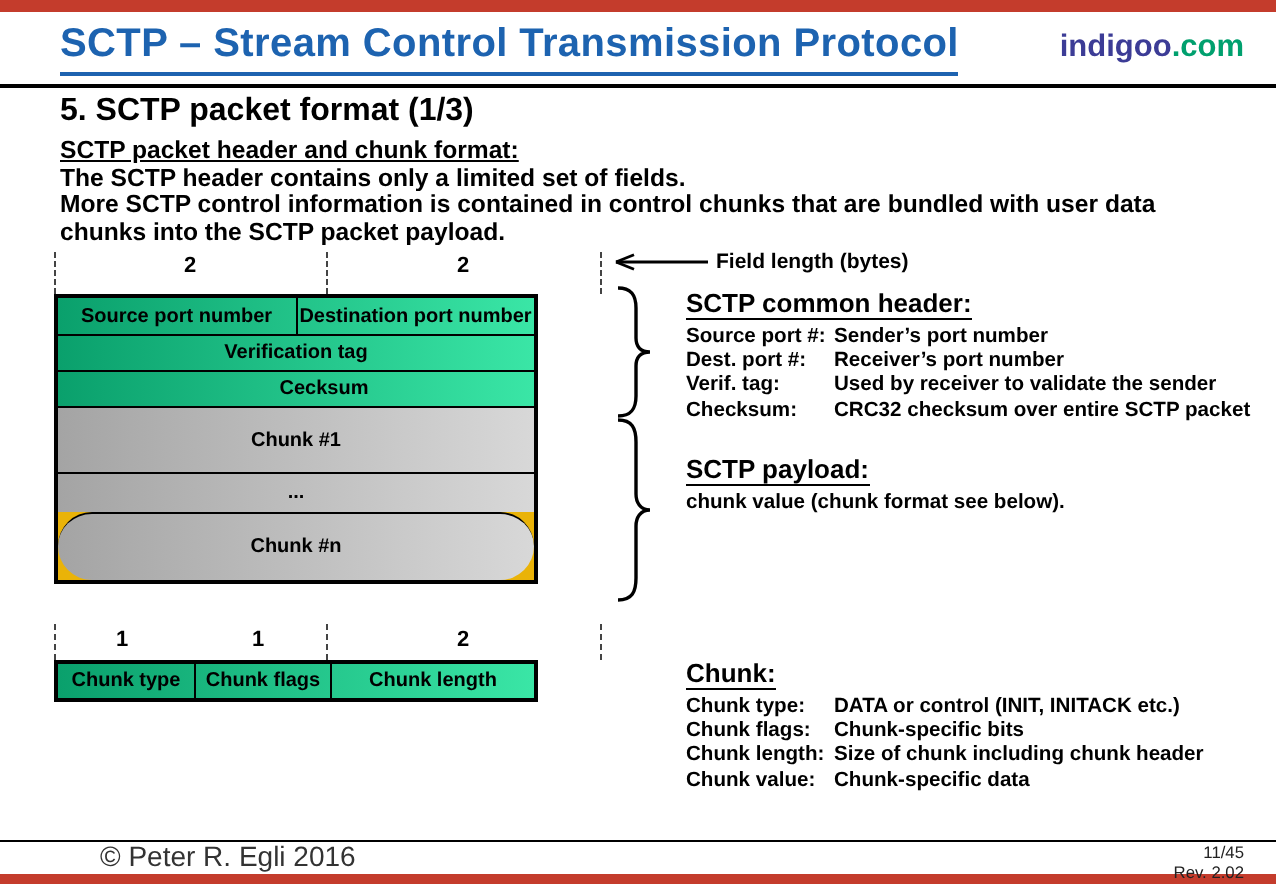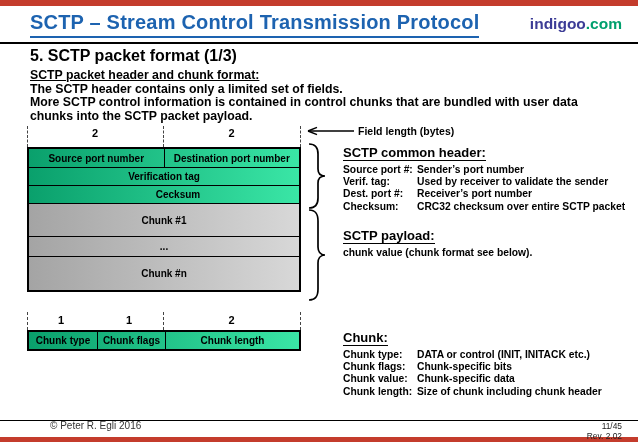--- a/index.html
+++ b/index.html
@@ -26,40 +26,40 @@
   .header-rule{top:42px;height:2px;}
   .footer-rule{top:420px;height:1px;}
 
   .section-heading{position:absolute;left:30px;top:47px;font-size:16px;font-weight:bold;white-space:nowrap;}
   .intro{position:absolute;left:30px;top:69px;font-size:12.3px;font-weight:bold;line-height:13.5px;white-space:nowrap;}
   .intro-title{text-decoration:underline;}
 
   .byte-label{position:absolute;font-size:11px;font-weight:bold;text-align:center;height:13px;line-height:13px;}
   .dash-guide{position:absolute;width:0;border-left:1px dashed #444;}
 
-  .ptable{position:absolute;left:27px;width:274px;border:2px solid #000;box-sizing:border-box;background:#eab308;}
+  .ptable{position:absolute;left:27px;width:242px;border:2px solid #000;box-sizing:border-box;background:#eab308;}
   .prow{display:flex;box-sizing:border-box;border-top:1px solid #000;}
   .prow:first-child{border-top:none;}
   .green{background:linear-gradient(90deg,var(--cell-green-1),var(--cell-green-2));}
   .gray{background:linear-gradient(90deg,var(--cell-gray-1),var(--cell-gray-2));}
   .pcell{display:flex;align-items:center;justify-content:center;font-size:10px;font-weight:bold;
          box-sizing:border-box;flex:1;}
   .pcell.bl{border-left:1.5px solid #000;}
 
   .arrow-svg{position:absolute;left:304px;top:125px;}
   .fl-note{position:absolute;left:358px;top:125px;font-size:10.5px;font-weight:bold;white-space:nowrap;}
   .brace{position:absolute;left:306px;}
 
   .info{position:absolute;left:343px;white-space:nowrap;}
   .info-title{font-size:13px;font-weight:bold;border-bottom:1.5px solid #000;display:inline-block;margin-bottom:3px;}
   .info-row{display:flex;font-size:10.3px;font-weight:bold;line-height:12.2px;align-items:flex-end;}
   .info-row .lbl{width:74px;flex:none;}
   .info-line{font-size:10.3px;font-weight:bold;line-height:12.2px;}
 
-  .copyright{position:absolute;left:50px;top:420px;font-size:10px;color:#333;}
+  .copyright{position:absolute;left:50px;top:420px;font-size:14px;color:#333;}
   .pageinfo{position:absolute;right:16px;top:422px;font-size:8.4px;color:#222;text-align:right;line-height:9.8px;}
 </style>
 </head>
 <body>
 
 <div class="slide">
 
   <div class="bar bar-top"></div>
   <div class="bar bar-bottom"></div>
 
@@ -92,21 +92,21 @@
     </div>
     <div class="prow green" style="height:18px;padding-left:28px;">
       <div class="pcell">Cecksum</div>
     </div>
     <div class="prow gray" style="height:33px;">
       <div class="pcell">Chunk #1</div>
     </div>
     <div class="prow gray" style="height:20px;">
       <div class="pcell">...</div>
     </div>
-    <div class="prow gray" style="height:34px;">
+    <div class="prow gray" style="height:34px;border-radius:17px;">
       <div class="pcell">Chunk #n</div>
     </div>
   </div>
 
   <svg class="arrow-svg" width="52" height="12" viewBox="0 0 52 12">
     <line x1="4" y1="6" x2="50" y2="6" stroke="#000" stroke-width="1.4"></line>
     <line x1="4" y1="6" x2="13" y2="2.4" stroke="#000" stroke-width="1.4"></line>
     <line x1="4" y1="6" x2="13" y2="9.6" stroke="#000" stroke-width="1.4"></line>
   </svg>
   <div class="fl-note">Field length (bytes)</div>
@@ -118,26 +118,26 @@
     <path d="M3,1 C10,1 12,5 12,12 L12,38 C12,42 14,46 19,46 C14,46 12,50 12,54 L12,80 C12,87 10,91 3,91" fill="none" stroke="#000" stroke-width="1.7"></path>
   </svg>
 
   <div class="info" style="top:143px;">
     <div class="info-title">SCTP common header:</div>
     <div class="info-row">
       <span class="lbl">Source port #:</span>
       <span>Sender’s port number</span>
     </div>
     <div class="info-row">
+      <span class="lbl">Dest. port #:</span>
+      <span>Receiver’s port number</span>
+    </div>
+    <div class="info-row">
       <span class="lbl">Verif. tag:</span>
       <span>Used by receiver to validate the sender</span>
-    </div>
-    <div class="info-row">
-      <span class="lbl">Dest. port #:</span>
-      <span>Receiver’s port number</span>
     </div>
     <div class="info-row">
       <span class="lbl">Checksum:</span>
       <span>CRC32 checksum over entire SCTP packet</span>
     </div>
   </div>
 
   <div class="info" style="top:226px;">
     <div class="info-title">SCTP payload:</div>
     <div class="info-line">chunk value (chunk format see below).</div>
@@ -162,26 +162,26 @@
     <div class="info-title">Chunk:</div>
     <div class="info-row">
       <span class="lbl">Chunk type:</span>
       <span>DATA or control (INIT, INITACK etc.)</span>
     </div>
     <div class="info-row">
       <span class="lbl">Chunk flags:</span>
       <span>Chunk-specific bits</span>
     </div>
     <div class="info-row">
+      <span class="lbl">Chunk length:</span>
+      <span>Size of chunk including chunk header</span>
+    </div>
+    <div class="info-row">
       <span class="lbl">Chunk value:</span>
       <span>Chunk-specific data</span>
-    </div>
-    <div class="info-row">
-      <span class="lbl">Chunk length:</span>
-      <span>Size of chunk including chunk header</span>
     </div>
   </div>
 
   <div class="rule footer-rule"></div>
   <div class="copyright">© Peter R. Egli 2016</div>
   <div class="pageinfo">
     <div>11/45</div>
     <div>Rev. 2.02</div>
   </div>
 

